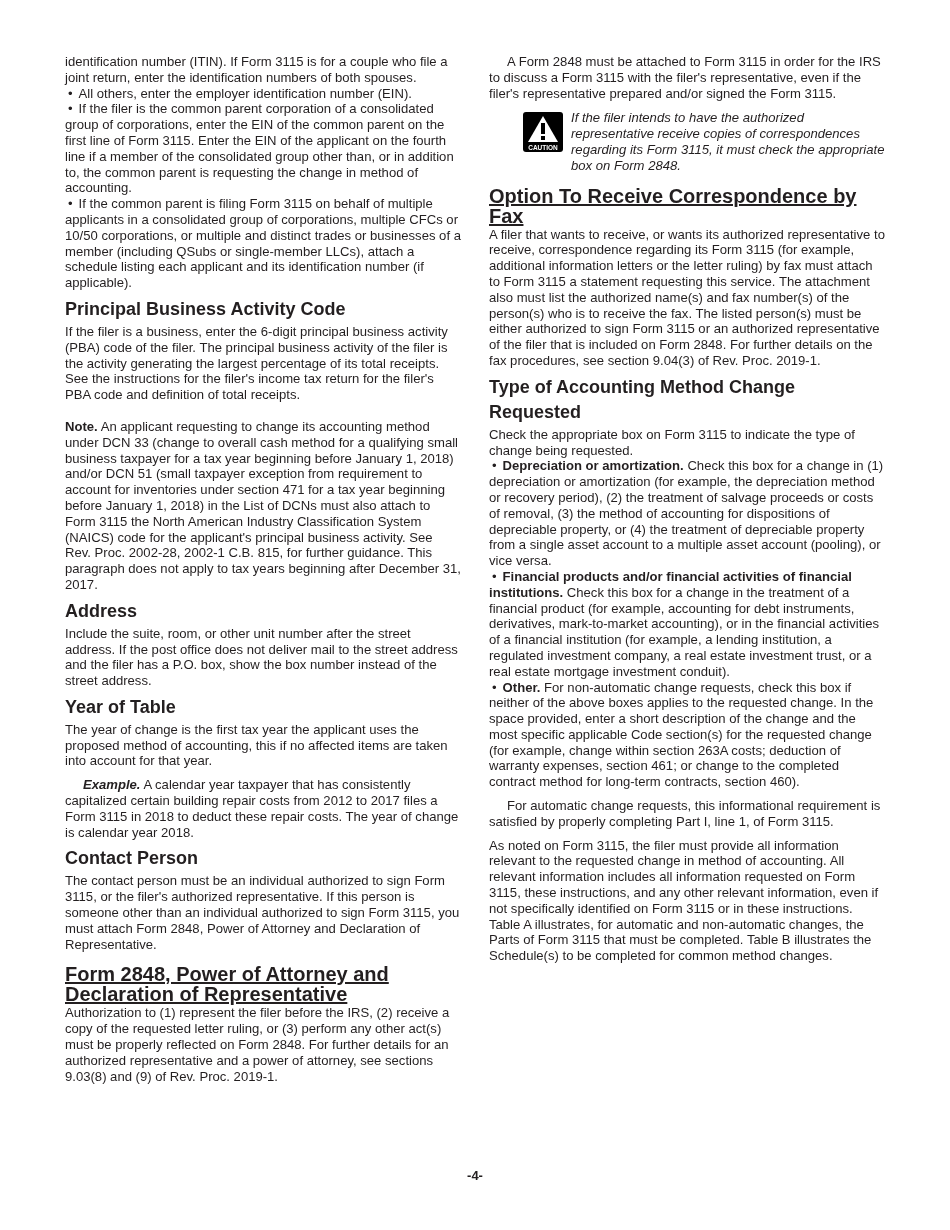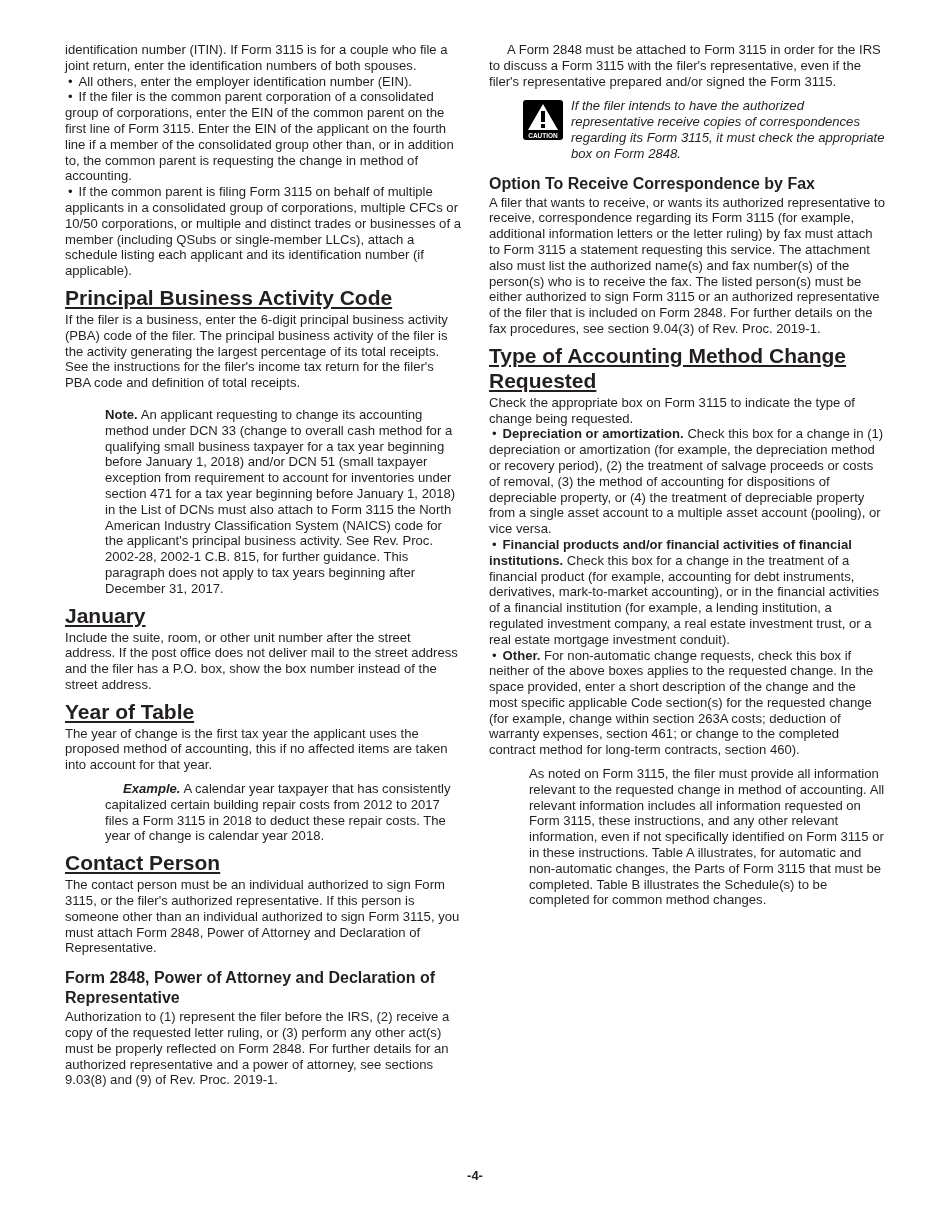--- a/index.html
+++ b/index.html
@@ -1,48 +1,48 @@
 <!DOCTYPE html>
 <html><head>
 <meta charset="utf-8">
 <style>
   html, body { margin: 0; padding: 0; background: #ffffff; }
   body {
     width: 950px; height: 1230px; position: relative; overflow: hidden;
     font-family: "Liberation Sans", sans-serif; color: #231f20;
   }
-  .col { position: absolute; top: 42px; width: 397px; font-size: 13.1px; line-height: 15.8px; }
+  .col { position: absolute; top: 54px; width: 397px; font-size: 13.1px; line-height: 15.8px; }
   .col.left { left: 65px; }
   .col.right { left: 489px; }
   p { margin: 0; }
-  .gap { margin-top: 8px; margin-left: 40px; }
+  .gap { margin-top: 8px; }
   .indent { text-indent: 18px; }
-  h2 { font-size: 21px; line-height: 25px; font-weight: bold; margin: 6px 0 2px 0; text-decoration: underline; }
-  h3 { font-size: 16px; line-height: 20px; font-weight: bold; margin: 12px 0 1px 0; }
+  h2 { font-size: 18px; line-height: 25px; font-weight: bold; margin: 6px 0 2px 0; }
+  h3 { font-size: 20px; line-height: 20px; font-weight: bold; margin: 12px 0 1px 0; text-decoration: underline; }
   .bullet::before { content: "\2022"; margin: 0 6px 0 3px; }
   b { font-weight: bold; text-align: center; }
   .caution { display: flex; align-items: flex-start; margin: 9px 0 4px 0; padding-left: 34px; }
   .caution-icon { width: 40px; height: 40px; flex: 0 0 40px; margin-right: 8px; margin-top: 2px; }
   .caution-text { font-style: italic; }
   .page-num { position: absolute; top: 1168px; left: 0; width: 950px; text-align: center; font-size: 13px; font-weight: bold; }
 </style>
 </head>
 <body>
 
 <div class="col left">
   <p>identification number (ITIN). If Form 3115 is for a couple who file a joint return, enter the identification numbers of both spouses.</p>
   <p class="bullet">All others, enter the employer identification number (EIN).</p>
   <p class="bullet">If the filer is the common parent corporation of a consolidated group of corporations, enter the EIN of the common parent on the first line of Form 3115. Enter the EIN of the applicant on the fourth line if a member of the consolidated group other than, or in addition to, the common parent is requesting the change in method of accounting.</p>
   <p class="bullet">If the common parent is filing Form 3115 on behalf of multiple applicants in a consolidated group of corporations, multiple CFCs or 10/50 corporations, or multiple and distinct trades or businesses of a member (including QSubs or single-member LLCs), attach a schedule listing each applicant and its identification number (if applicable).</p>
 
   <h2>Principal Business Activity Code</h2>
   <p>If the filer is a business, enter the 6-digit principal business activity (PBA) code of the filer. The principal business activity of the filer is the activity generating the largest percentage of its total receipts. See the instructions for the filer's income tax return for the filer's PBA code and definition of total receipts.</p>
   <p class="gap" style="margin-top:16px"><b>Note.</b><span> An applicant requesting to change its accounting method under DCN 33 (change to overall cash method for a qualifying small business taxpayer for a tax year beginning before January 1, 2018) and/or DCN 51 (small taxpayer exception from requirement to account for inventories under section 471 for a tax year beginning before January 1, 2018) in the List of DCNs must also attach to Form 3115 the North American Industry Classification System (NAICS) code for the applicant's principal business activity. See Rev. Proc. 2002-28, 2002-1 C.B. 815, for further guidance. This paragraph does not apply to tax years beginning after December 31, 2017.</span></p>
 
-  <h2>January</h2>
+  <h2>Address</h2>
   <p>Include the suite, room, or other unit number after the street address. If the post office does not deliver mail to the street address and the filer has a P.O. box, show the box number instead of the street address.</p>
 
   <h2>Year of Table</h2>
   <p>The year of change is the first tax year the applicant uses the proposed method of accounting, this if no affected items are taken into account for that year.</p>
   <p class="gap indent"><b><i>Example.</i></b><span> A calendar year taxpayer that has consistently capitalized certain building repair costs from 2012 to 2017 files a Form 3115 in 2018 to deduct these repair costs. The year of change is calendar year 2018.</span></p>
 
   <h2>Contact Person</h2>
   <p>The contact person must be an individual authorized to sign Form 3115, or the filer's authorized representative. If this person is someone other than an individual authorized to sign Form 3115, you must attach Form 2848, Power of Attorney and Declaration of Representative.</p>
 
   <h3>Form 2848, Power of Attorney and Declaration of Representative</h3>
@@ -64,16 +64,17 @@
   </div>
 
   <h3>Option To Receive Correspondence by Fax</h3>
   <p>A filer that wants to receive, or wants its authorized representative to receive, correspondence regarding its Form 3115 (for example, additional information letters or the letter ruling) by fax must attach to Form 3115 a statement requesting this service. The attachment also must list the authorized name(s) and fax number(s) of the person(s) who is to receive the fax. The listed person(s) must be either authorized to sign Form 3115 or an authorized representative of the filer that is included on Form 2848. For further details on the fax procedures, see section 9.04(3) of Rev. Proc. 2019-1.</p>
 
   <h2>Type of Accounting Method Change Requested</h2>
   <p>Check the appropriate box on Form 3115 to indicate the type of change being requested.</p>
   <p class="bullet"><b>Depreciation or amortization.</b><span> Check this box for a change in (1) depreciation or amortization (for example, the depreciation method or recovery period), (2) the treatment of salvage proceeds or costs of removal, (3) the method of accounting for dispositions of depreciable property, or (4) the treatment of depreciable property from a single asset account to a multiple asset account (pooling), or vice versa.</span></p>
   <p class="bullet"><b>Financial products and/or financial activities of financial institutions.</b><span> Check this box for a change in the treatment of a financial product (for example, accounting for debt instruments, derivatives, mark-to-market accounting), or in the financial activities of a financial institution (for example, a lending institution, a regulated investment company, a real estate investment trust, or a real estate mortgage investment conduit).</span></p>
   <p class="bullet"><b>Other.</b><span> For non-automatic change requests, check this box if neither of the above boxes applies to the requested change. In the space provided, enter a short description of the change and the most specific applicable Code section(s) for the requested change (for example, change within section 263A costs; deduction of warranty expenses, section 461; or change to the completed contract method for long-term contracts, section 460).</span></p>
+  <p class="gap indent">For automatic change requests, this informational requirement is satisfied by properly completing Part I, line 1, of Form 3115.</p>
   <p class="gap">As noted on Form 3115, the filer must provide all information relevant to the requested change in method of accounting. All relevant information includes all information requested on Form 3115, these instructions, and any other relevant information, even if not specifically identified on Form 3115 or in these instructions. Table A illustrates, for automatic and non-automatic changes, the Parts of Form 3115 that must be completed. Table B illustrates the Schedule(s) to be completed for common method changes.</p>
 </div>
 
 <div class="page-num">-4-</div>
 
 </body></html>

